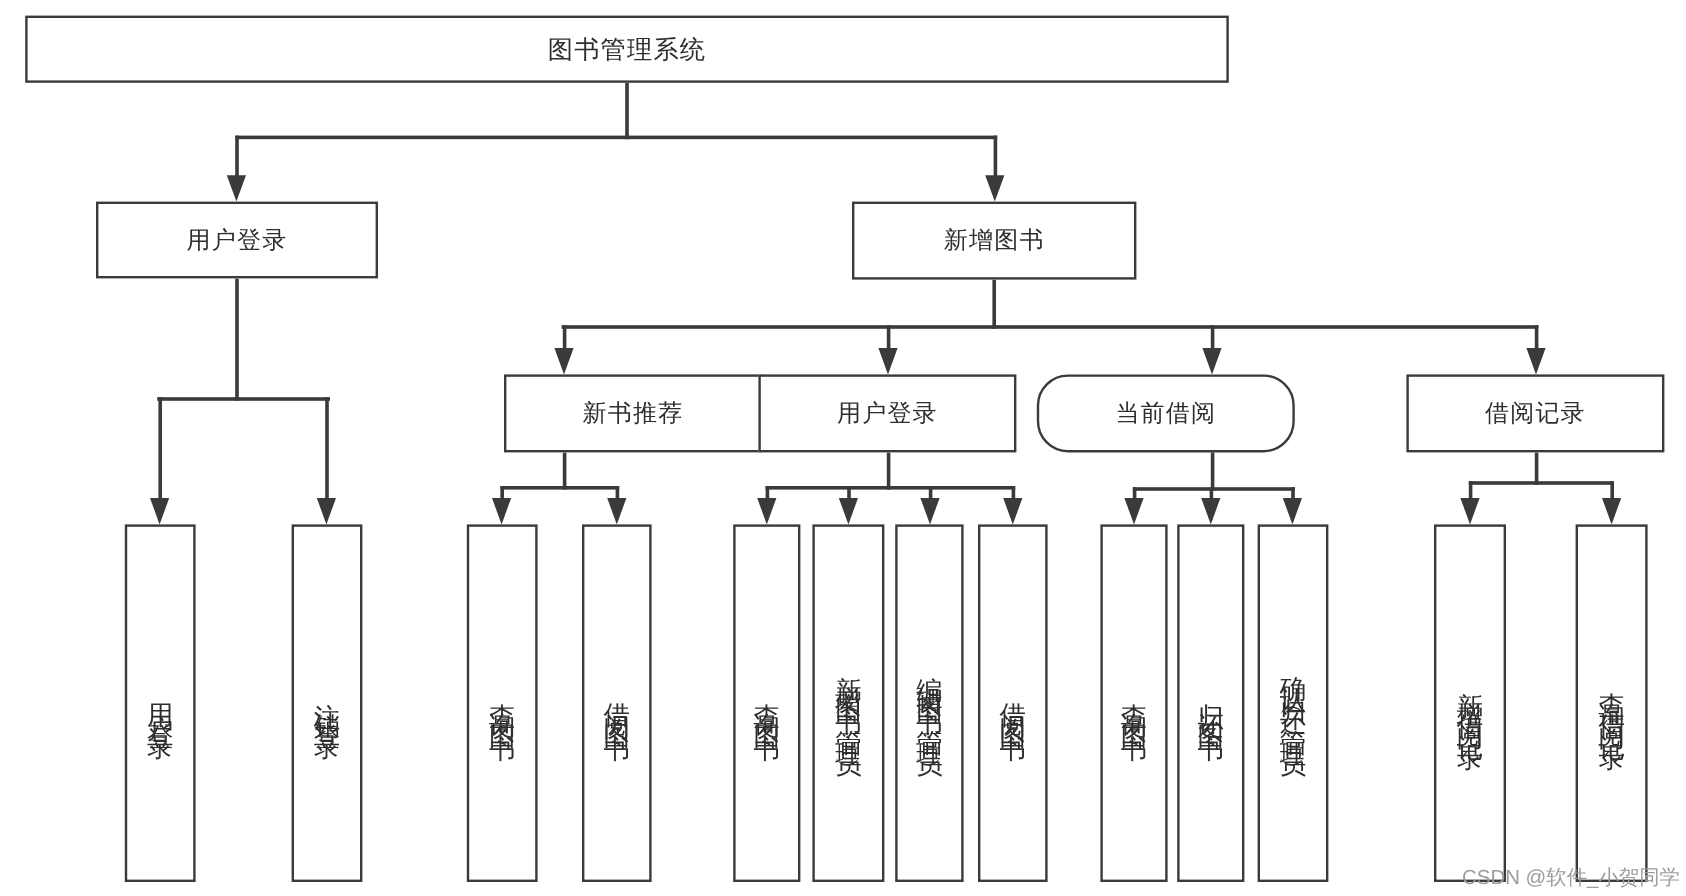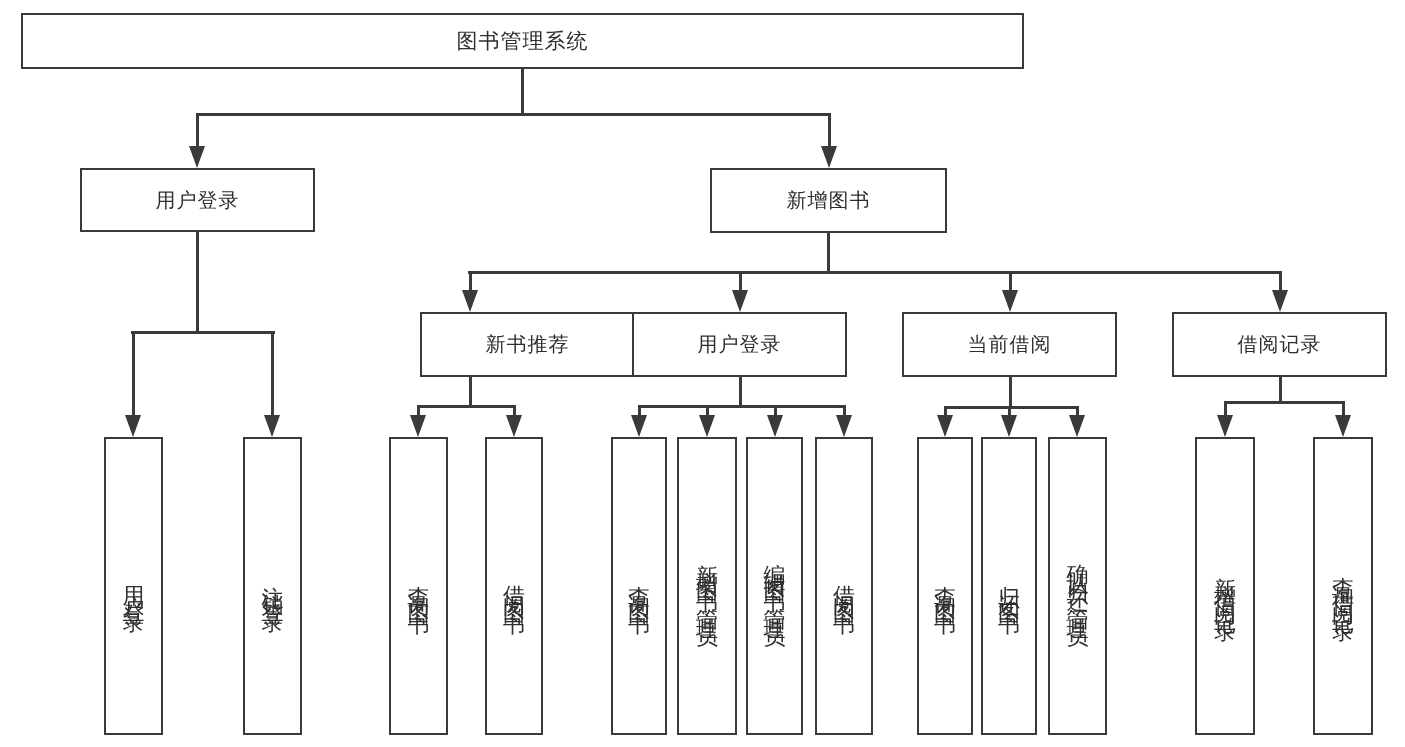--- a/index.html
+++ b/index.html
@@ -27,21 +27,21 @@
     letter-spacing:9px;
     line-height:1;
   }
   
   .n-root{left:21px;top:13px;width:1003px;height:56px;font-size:21px;}
   .n-userlogin{left:80px;top:168px;width:235px;height:64px;}
   .n-bookmgmt{left:710px;top:168px;width:237px;height:65px;}
   .n-l3{top:312px;width:215px;height:65px;}
   .n-newbook{left:376px;margin-left:44px;}
   .n-bookborrow{left:632px;}
-  .n-currborrow{left:902px;}
+  .n-currborrow{left:864px;border-radius:26px;}
   .n-borrowrec{left:1172px;}
   .leaf{top:437px;height:298px;}
   .n-ul1{left:104px;width:59px;}
   .n-ul2{left:243px;width:59px;}
   .n-nb1{left:389px;width:59px;}
   .n-nb2{left:485px;width:58px;}
   .n-bb1{left:611px;width:56px;}
   .n-bb2{left:677px;width:60px;}
   .n-bb3{left:746px;width:57px;}
   .n-bb4{left:815px;width:58px;}
@@ -250,14 +250,15 @@
     <span>确认归还（管理员）</span>
   </div>
 
   <div class="node vnode leaf n-br1">
     <span>新增借阅记录</span>
   </div>
   <div class="node vnode leaf n-br2">
     <span>查询借阅记录</span>
   </div>
 
+  <div class="watermark">CSDN @软件_小贺同学</div>
 
 </div>
 
 </body></html>

